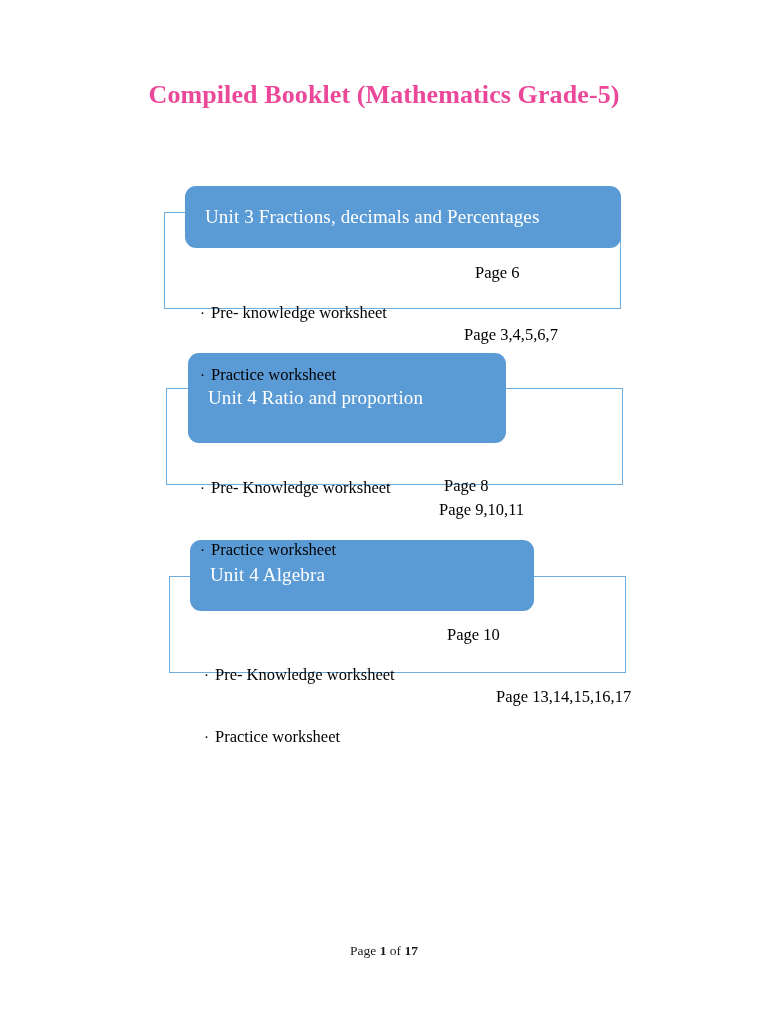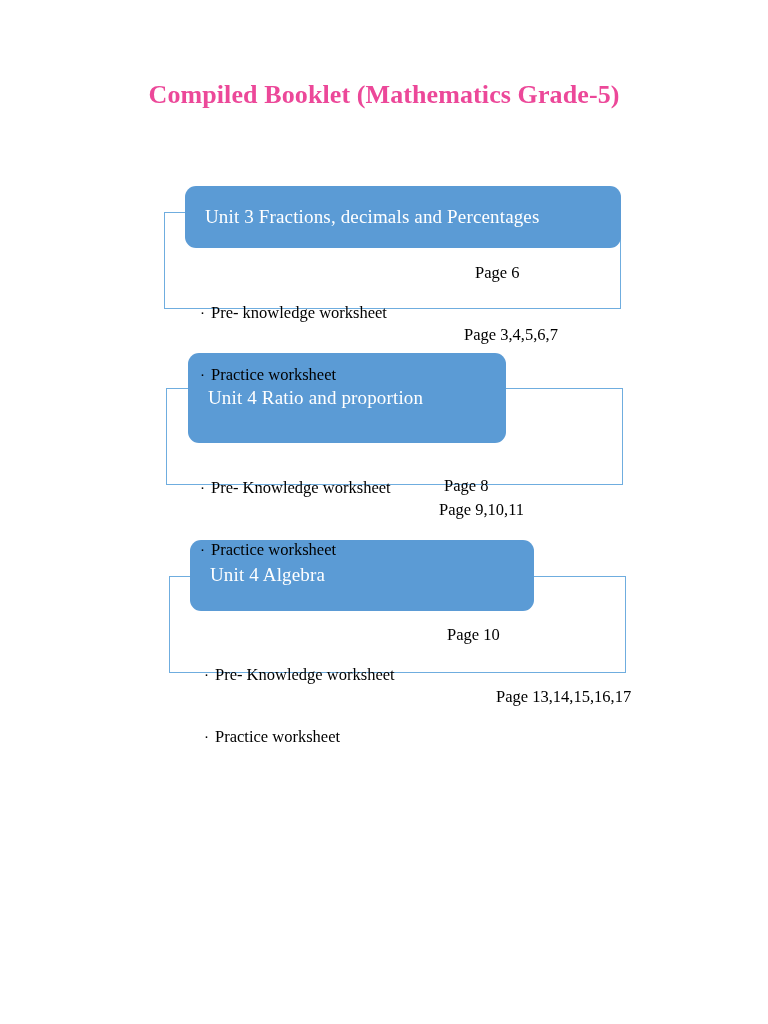--- a/index.html
+++ b/index.html
@@ -175,14 +175,17 @@
         <span class="row-pages" style="left:243px;">Page 10</span>
       </div>
       <div class="unit-row" style="position:relative;">
         <span class="bullet-dot">·</span>
         <span class="row-label">Practice worksheet</span>
         <span class="row-pages" style="left:247px;margin-left:45px;">Page 13,14,15,16,17</span>
       </div>
     </div>
   </div>
 
+  <div class="footer">
+    <span>Page </span><b>1</b><span> of </span><b>17</b>
+  </div>
 
 </div>
 
 </body></html>

